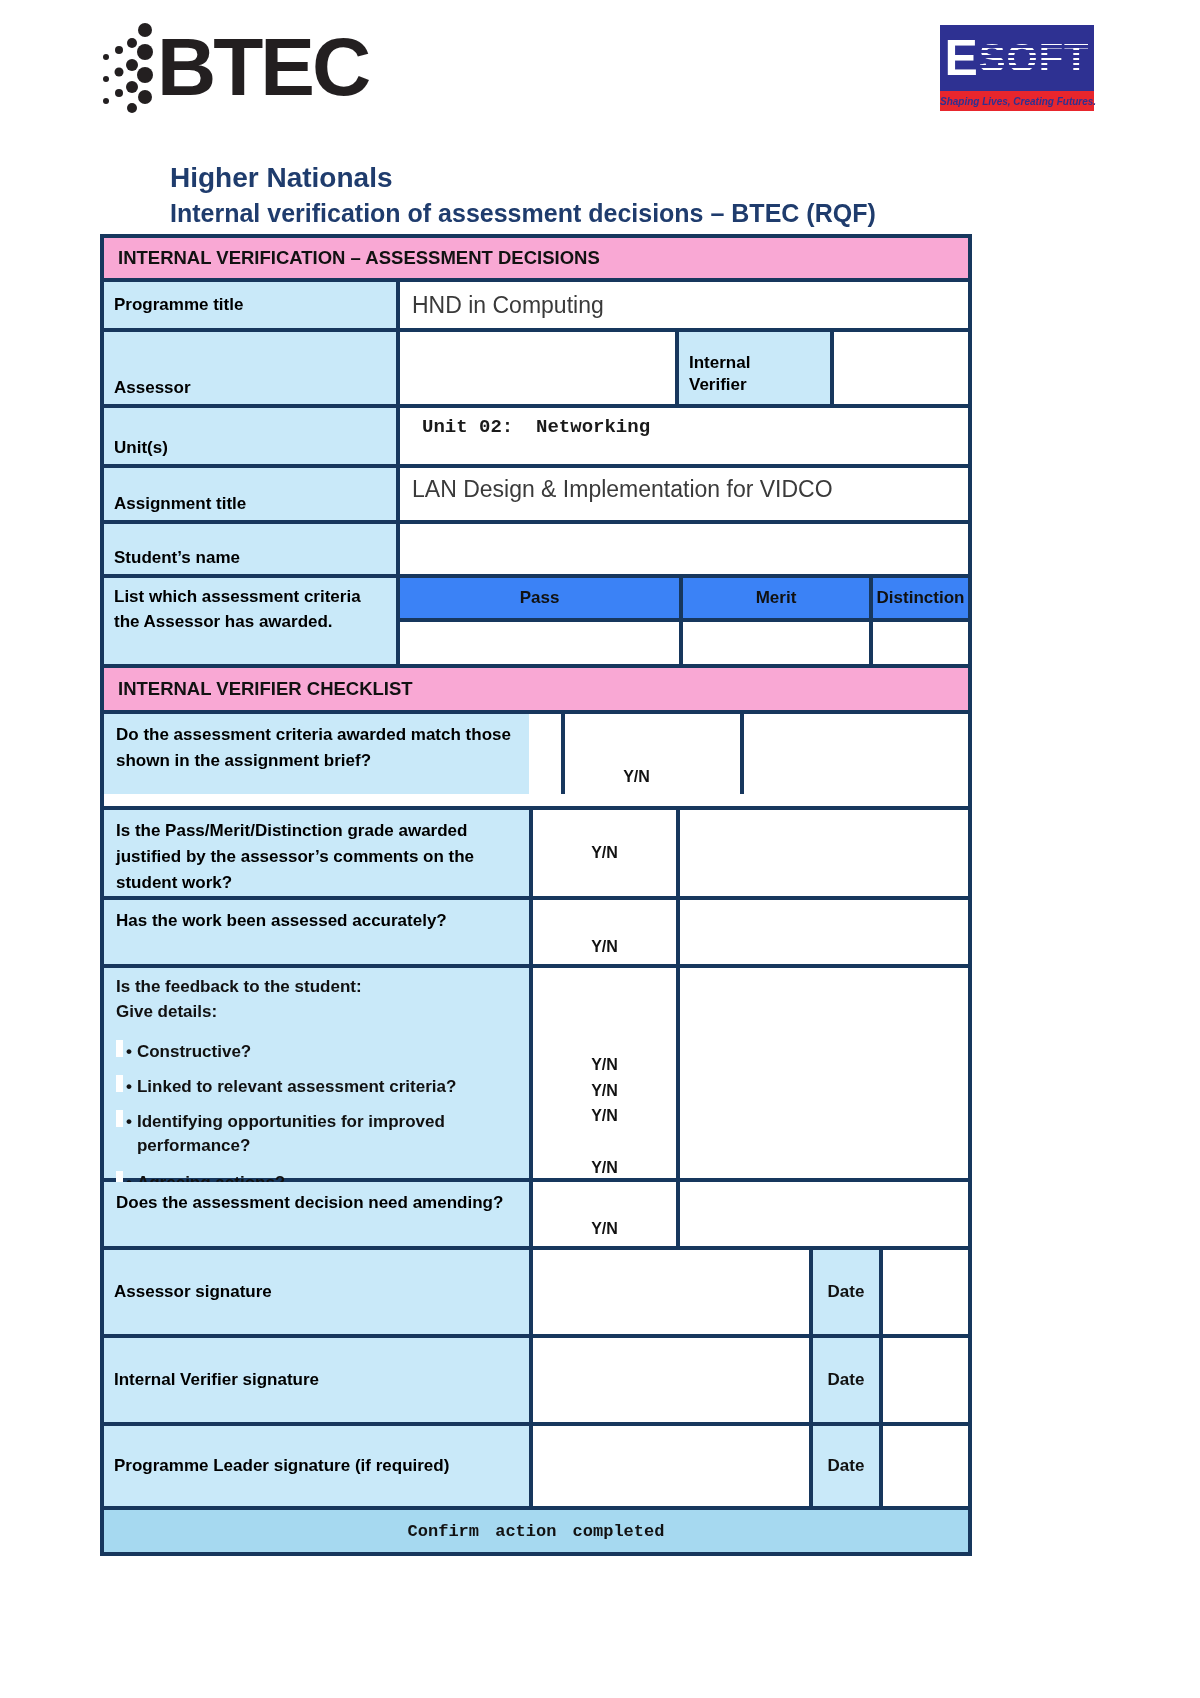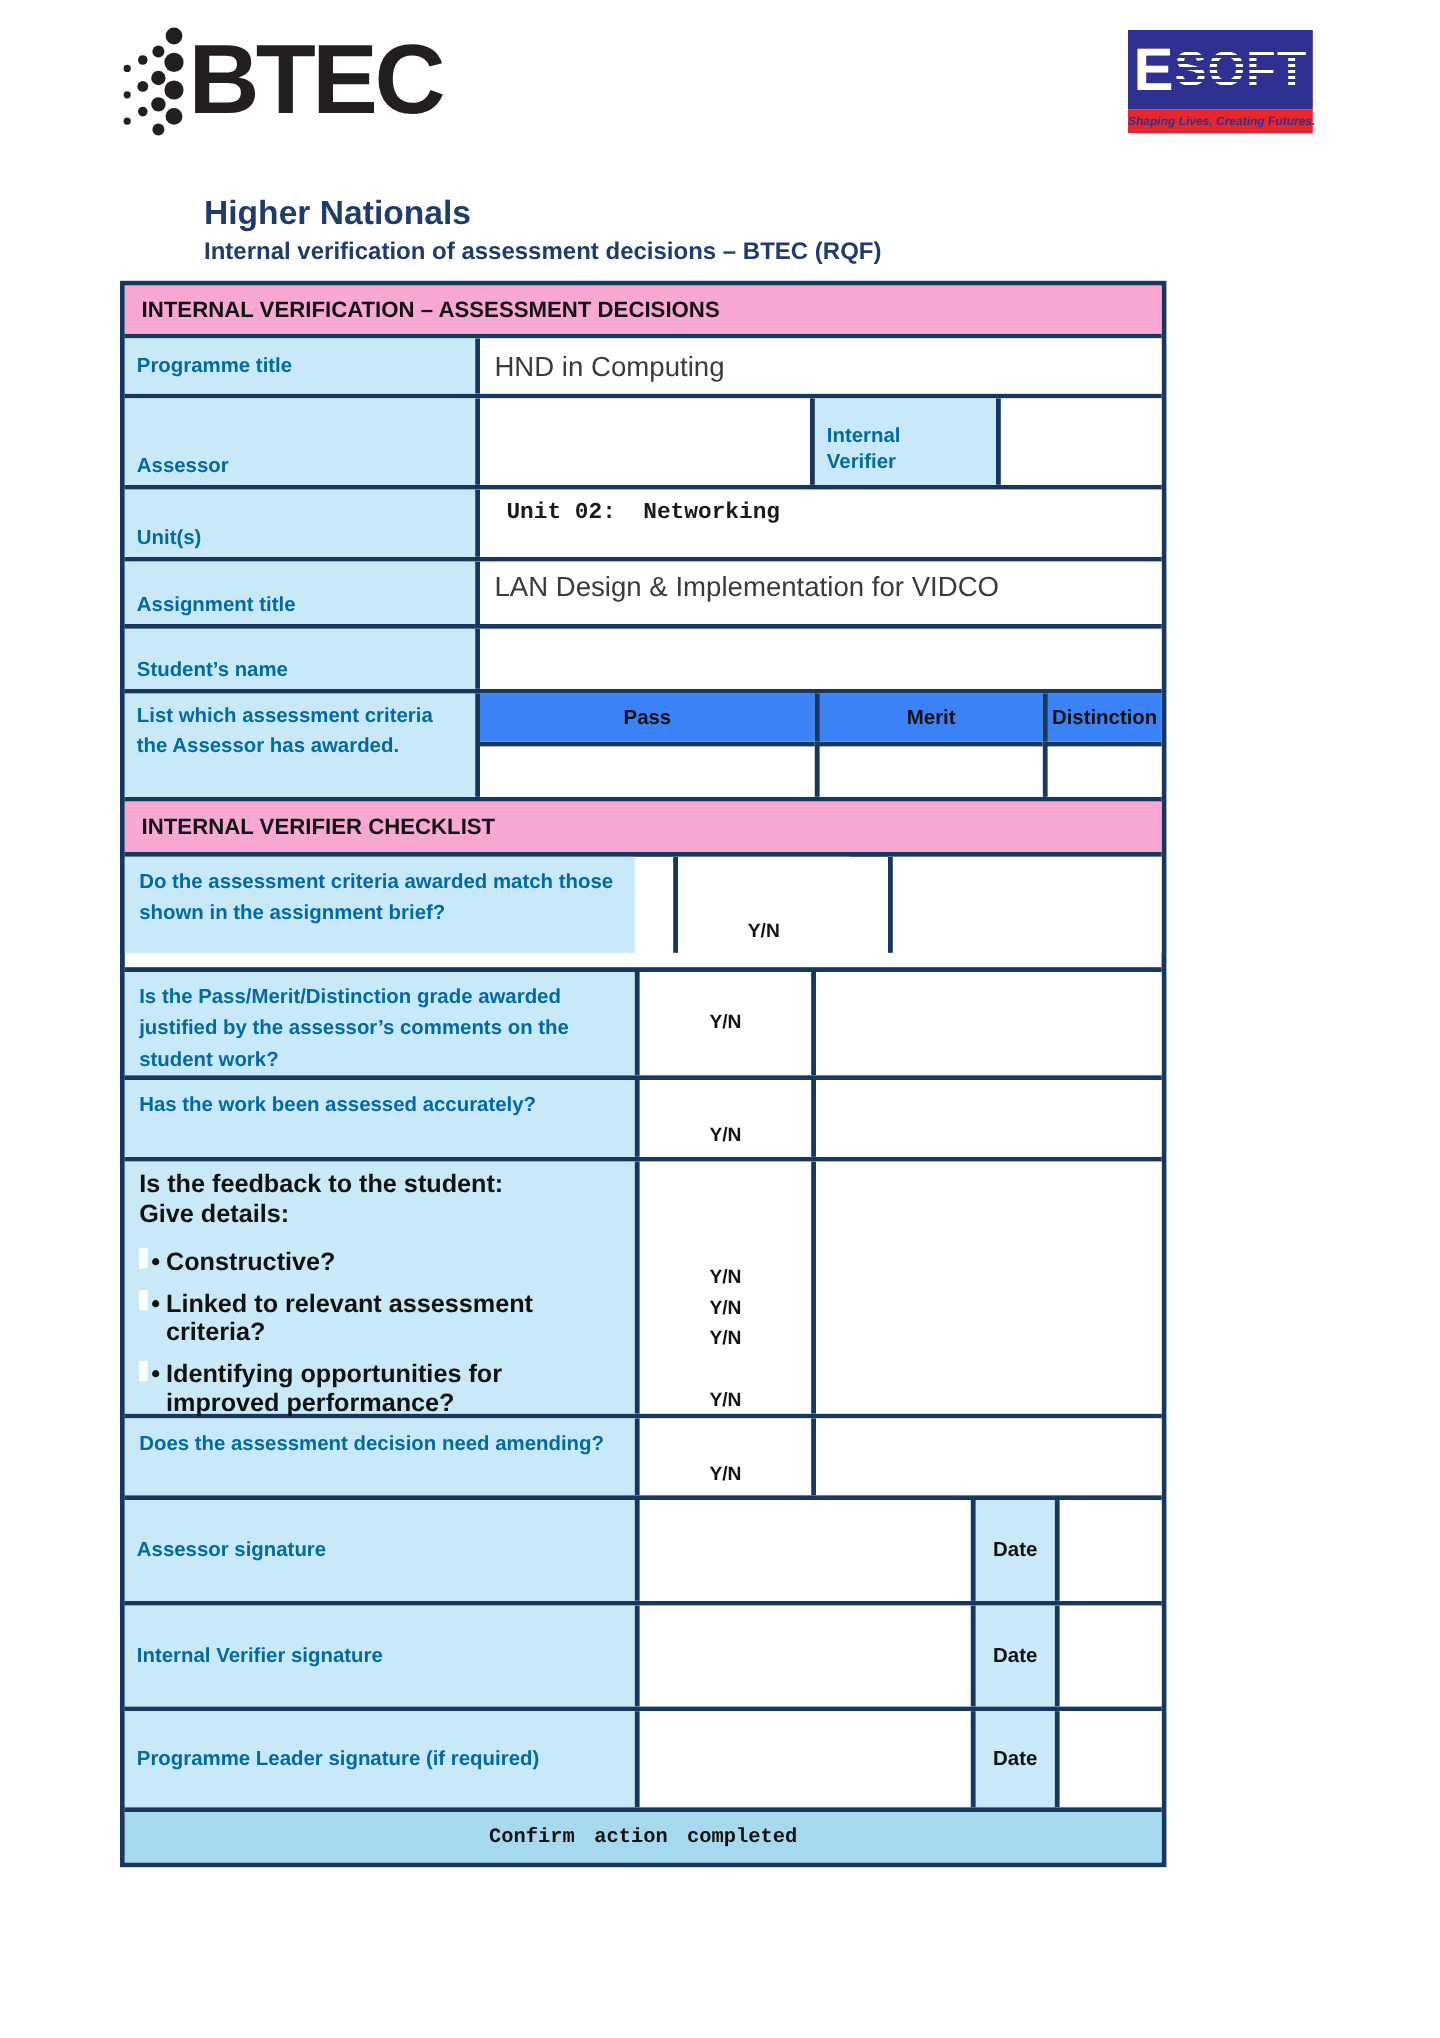--- a/index.html
+++ b/index.html
@@ -16,30 +16,30 @@
   .esoft-e{color:#ffffff;font-weight:bold;font-size:50px;line-height:50px;}
   .esoft-soft-wrap{position:relative;display:inline-block;}
   .esoft-soft{color:#ffffff;font-weight:bold;font-size:40px;line-height:40px;letter-spacing:1px;}
   .esoft-soft-wrap::after{content:"";position:absolute;inset:0;
      background:repeating-linear-gradient(to bottom,transparent 0 2.5px,#2e3192 2.5px 5px);}
   .esoft-strip{background:#e8262d;height:20px;display:flex;align-items:center;justify-content:flex-start;}
   .esoft-tagline{color:#2e3192;font-style:italic;font-weight:bold;font-size:10px;white-space:nowrap;}
 
   
   .h-title{position:absolute;left:170px;top:162px;font-size:28px;font-weight:bold;color:#1f3c6d;}
-  .h-subtitle{position:absolute;left:170px;top:199px;font-size:20px;font-weight:bold;color:#1f3c6d;}
+  .h-subtitle{position:absolute;left:170px;top:199px;font-size:25px;font-weight:bold;color:#1f3c6d;}
 
   
   .form-table{position:absolute;left:100px;top:234px;width:872px;
               border:4px solid #17375d;box-sizing:border-box;background:#fff;}
   .trow{display:flex;border-top:4px solid #17375d;box-sizing:content-box;}
   .trow.first{border-top:none;}
   .cell{box-sizing:border-box;border-left:4px solid #17375d;position:relative;}
   .cell.c1{border-left:none;}
-  .lbl{background:#c9e9f9;font-weight:bold;font-size:17px;color:#0369a1;padding:6px 10px;}
+  .lbl{background:#c9e9f9;font-weight:bold;font-size:17px;color:#000000;padding:6px 10px;}
   .sec{background:#f9a8d4;font-weight:bold;font-size:18.5px;color:#121212;
        display:flex;align-items:center;padding:4px 14px;}
   .bottom{display:flex;align-items:flex-end;}
   .center{display:flex;align-items:center;}
   .val{font-size:23px;color:#3a3a3a;padding:8px 12px;}
   .mono{font-family:"Liberation Mono","DejaVu Sans Mono",monospace;font-weight:bold;
         font-size:19px;color:#1a1a1a;white-space:pre-wrap;}
   .yn{font-weight:bold;font-size:16px;color:#121212;}
   .white{background:#ffffff;}
 
@@ -67,21 +67,21 @@
             justify-content:center;border-left:4px solid #17375d;box-sizing:border-box;}
   .crit-hdr.h1{border-left:none;}
   .crit-val{background:#fff;border-top:4px solid #17375d;border-left:4px solid #17375d;box-sizing:border-box;}
   .crit-val.v1{border-left:none;}
 
   .q-text{padding:8px 12px;line-height:26px;}
   .yn-bottom{display:flex;align-items:flex-end;justify-content:center;padding-bottom:8px;background:#fff;}
   .yn-center{display:flex;align-items:center;justify-content:center;background:#fff;}
 
   
-  .fb-left{background:#c9e9f9;padding:6px 12px;font-weight:bold;font-size:21px;}
+  .fb-left{background:#c9e9f9;padding:6px 12px;font-weight:bold;font-size:17px;}
   .fb-line{line-height:25px;}
   .fb-bullet{margin-top:11px;line-height:24px;display:flex;align-items:flex-start;}
   .fb-bullet .btxt{display:inline-block;max-width:340px;}
   .ghost{display:inline-block;width:7px;height:17px;background:#ffffff;margin-right:3px;flex:0 0 7px;}
   .bdot{margin-right:5px;}
   .fb-yncol{background:#fff;display:flex;flex-direction:column;align-items:center;}
   .fb-yncol .yn{line-height:22px;}
   .fb-y1{margin-top:86px;} .fb-y2{margin-top:4px;} .fb-y3{margin-top:3px;} .fb-y4{margin-top:30px;}
 
   .sig-lbl{display:flex;align-items:center;}

